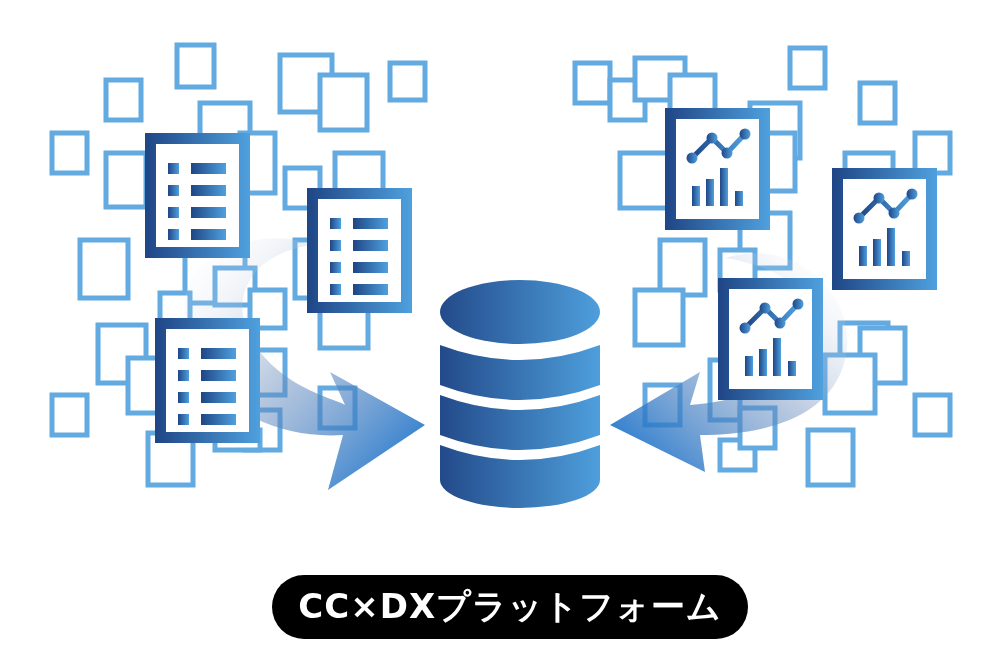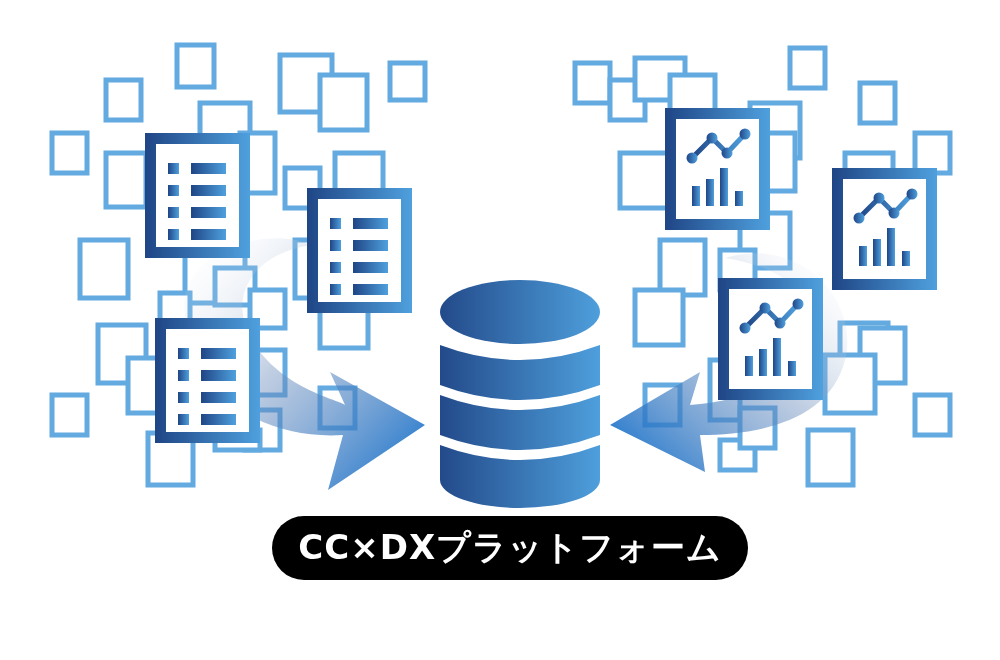--- a/index.html
+++ b/index.html
@@ -1,19 +1,19 @@
 <!DOCTYPE html>
 <html><head>
 <meta charset="utf-8">
 <style>
   html, body { margin: 0; padding: 0; background: #ffffff; }
   body { width: 1000px; height: 660px; position: relative; overflow: hidden; font-family: "DejaVu Sans", sans-serif; }
   #stage { position: absolute; left: 0; top: 0; width: 1000px; height: 660px; }
   .caption-pill {
-    position: absolute; left: 272px; top: 516px; width: 476px; height: 64px;
+    position: absolute; left: 272px; top: 575px; width: 476px; height: 64px;
     background: #000000; border-radius: 32px;
     display: flex; align-items: center; justify-content: center;
   }
   .caption-text {
     color: #ffffff; font-family: "DejaVu Sans", sans-serif; font-weight: bold;
     font-size: 34px; letter-spacing: 1px; white-space: nowrap;
   }
 </style>
 </head>
 <body>

